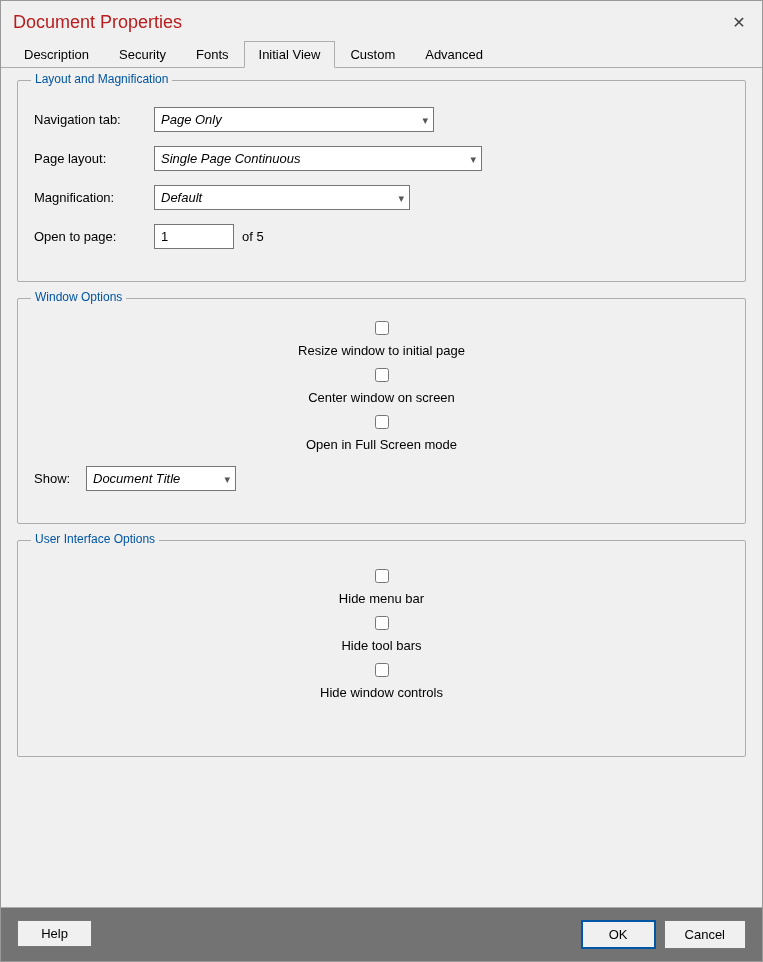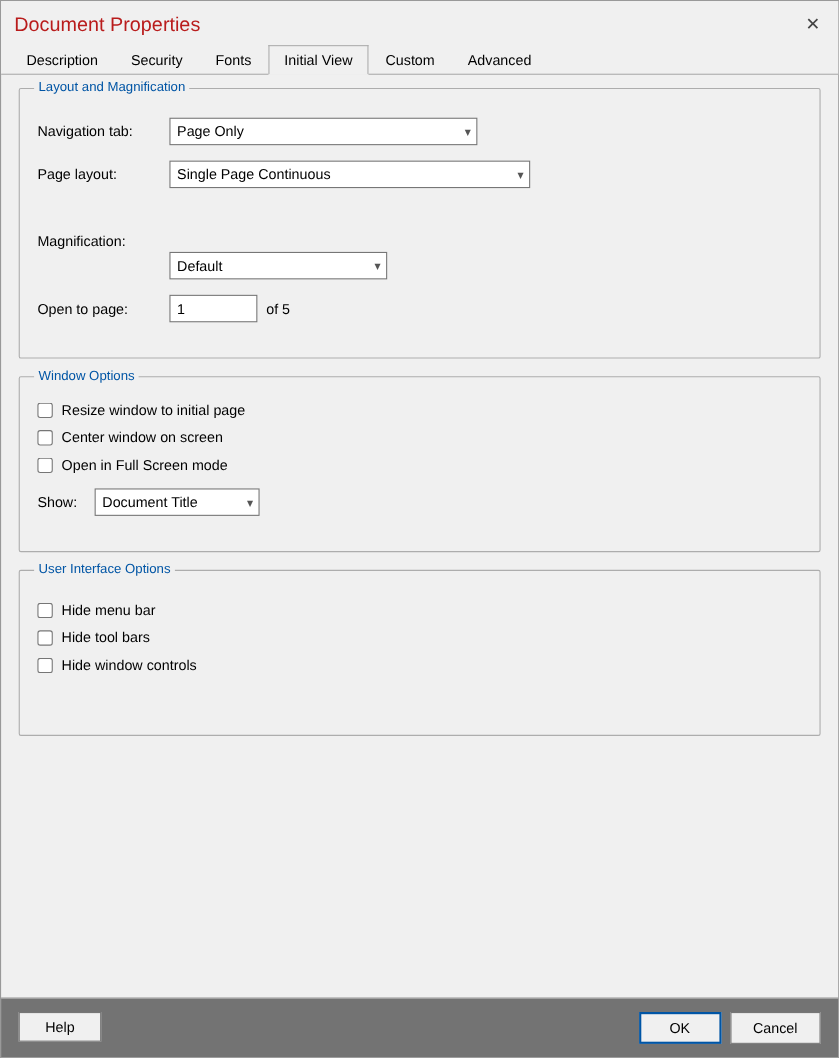--- a/index.html
+++ b/index.html
@@ -135,20 +135,21 @@
       padding: 4px 6px;
       border: 1px solid #767676;
       background: white;
       font-size: 13px;
       appearance: none;
       -webkit-appearance: none;
       cursor: pointer;
       padding-right: 24px;
       background-image: none;
       position: relative;
+      font-style: italic;
     }
 
     .select-wrapper {
       position: relative;
       display: inline-block;
       width: 100%;
     }
 
     .select-wrapper::after {
       content: '▾';
@@ -163,22 +164,21 @@
 
     .select-nav {
       width: 280px;
     }
 
     .select-layout {
       width: 328px;
     }
 
     .select-mag {
-      width: 198px;
-      margin-top: 44px;
+      width: 256px;
     }
 
     .select-show {
       width: 150px;
     }
 
     .open-to-page-container {
       display: flex;
       align-items: center;
       gap: 8px;
@@ -195,20 +195,21 @@
     .of-text {
       font-size: 13px;
       color: #000;
     }
 
     .checkbox-row {
       display: flex;
       align-items: center;
       gap: 8px;
       margin-top: 10px;
+      flex-direction: column;
     }
 
     .checkbox-row input[type="checkbox"] {
       width: 14px;
       height: 14px;
       margin: 0;
       cursor: pointer;
     }
 
     .checkbox-label {

